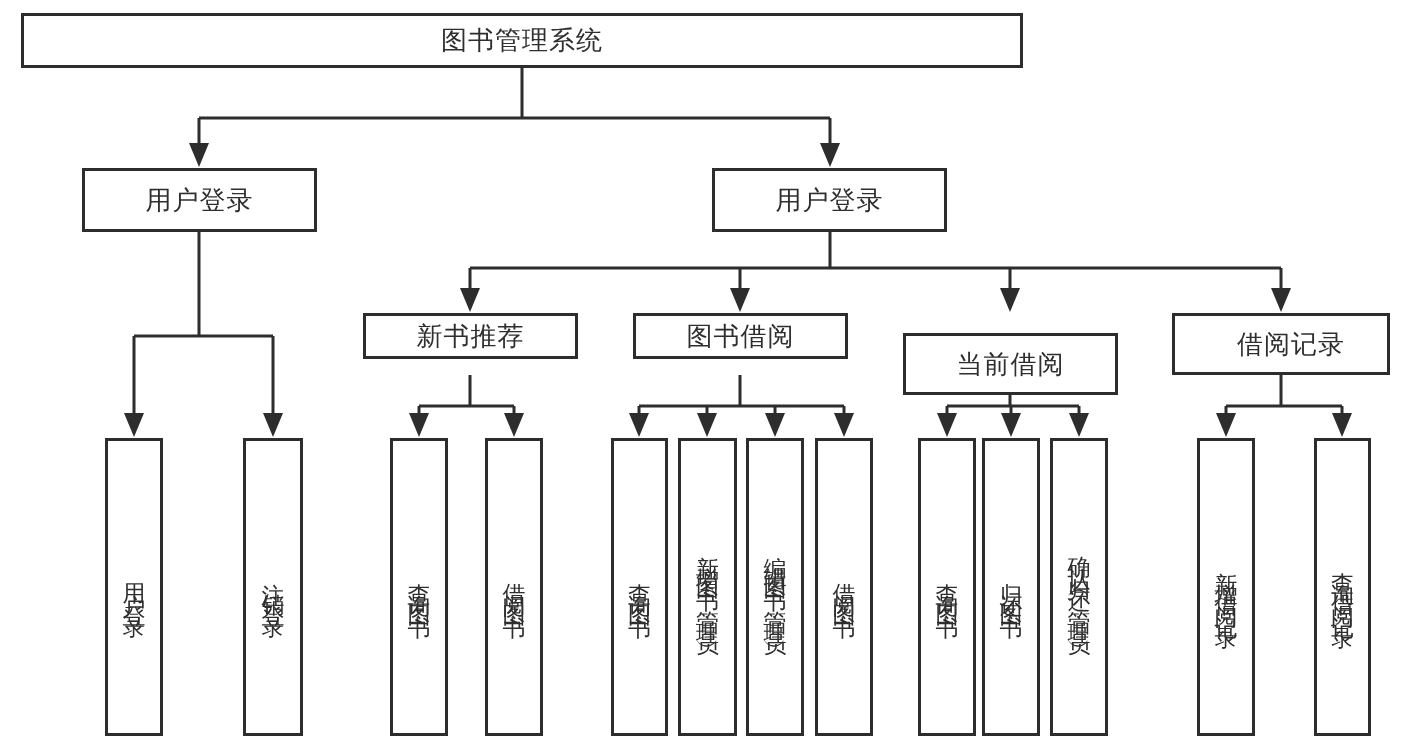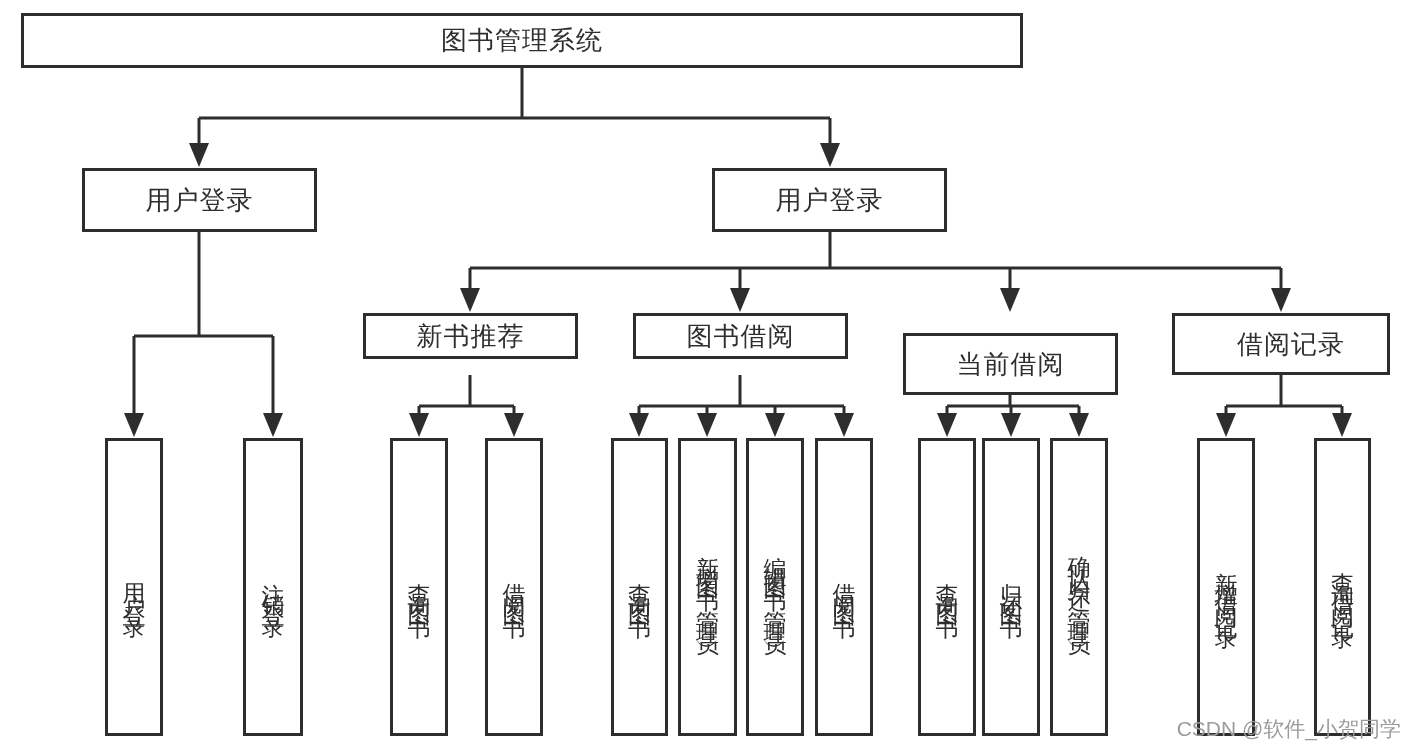--- a/index.html
+++ b/index.html
@@ -169,15 +169,14 @@
     <span class="v-label">确认归还（管理员）</span>
   </div>
 
   <div class="box leaf n-s3a">
     <span class="v-label">新增借阅记录</span>
   </div>
   <div class="box leaf n-s3b">
     <span class="v-label">查询借阅记录</span>
   </div>
 
-  <div class="watermark">CSDN @软件_小贺同学</div>
 
 </div>
 
 </body></html>

